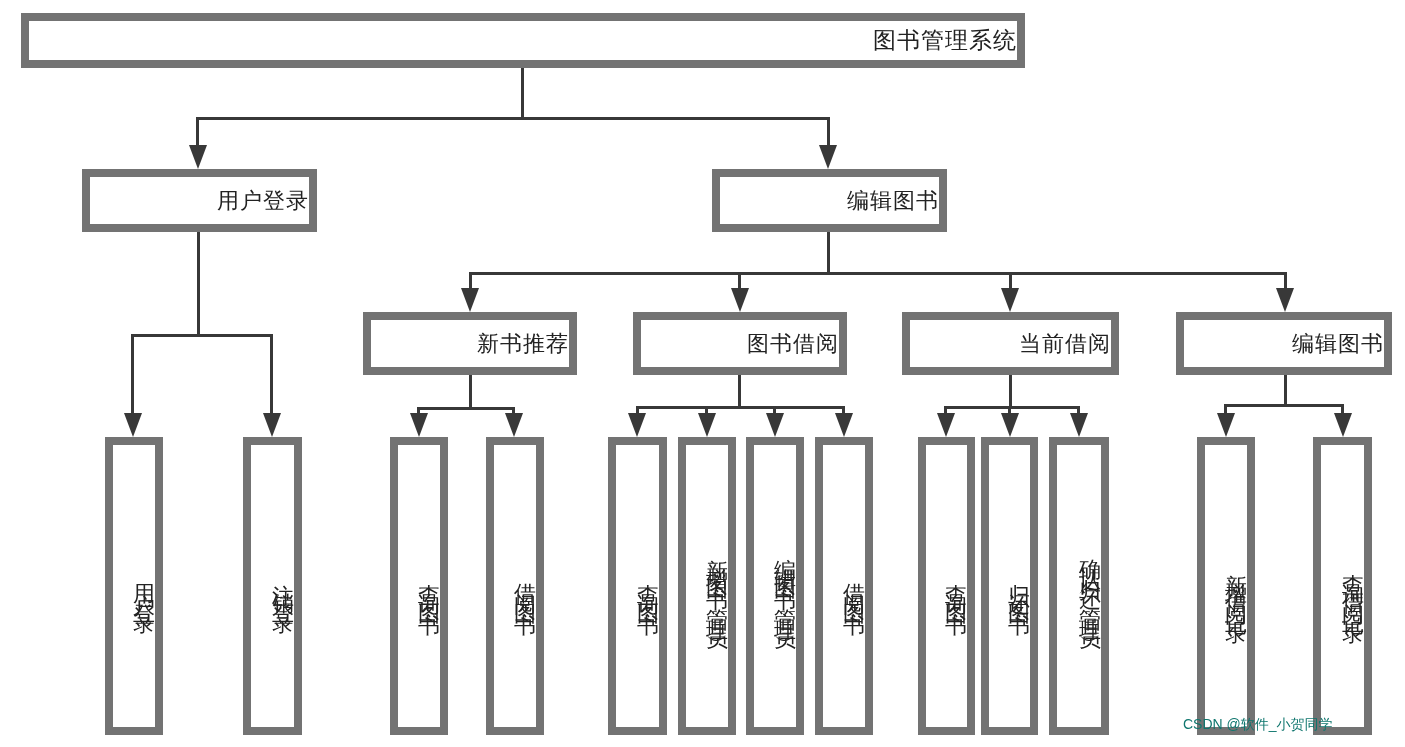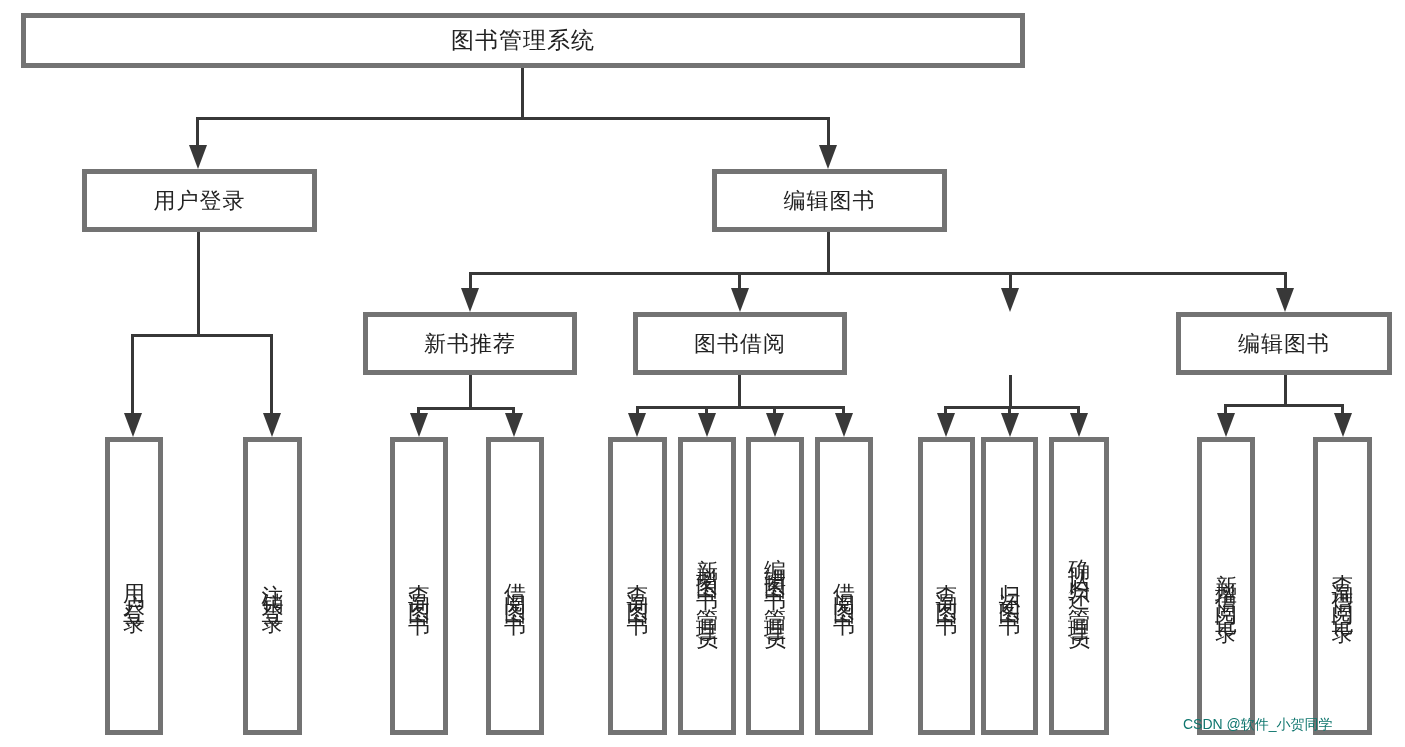--- a/index.html
+++ b/index.html
@@ -8,25 +8,25 @@
     width: 1405px;
     height: 747px;
     background: #ffffff;
     font-family: "Liberation Sans", "DejaVu Sans", sans-serif;
     overflow: hidden;
   }
   .node {
     position: absolute;
     box-sizing: border-box;
     background: #ffffff;
-    border: 5px solid #737373;
+    border: 8px solid #737373;
     color: #222222;
     display: flex;
     align-items: center;
-    justify-content: center;
+    justify-content: flex-end;
   }
   .node.h { font-size: 22px; letter-spacing: 1px; }
   .node.root { font-size: 23px; }
   .node.v span {
     writing-mode: vertical-rl;
     text-orientation: mixed;
     font-size: 22px;
     line-height: 1;
     letter-spacing: 10px;
     white-space: nowrap;
@@ -90,20 +90,23 @@
   <div class="vline" style="left:1009px; top:272px; height:18px;"></div>
   <div class="arrow" style="left:1001px; top:288px;"></div>
   <div class="vline" style="left:1284px; top:272px; height:18px;"></div>
   <div class="arrow" style="left:1276px; top:288px;"></div>
 
   <div class="node h" style="left:633px; top:312px; width:214px; height:63px;">
     <span>图书借阅</span>
   </div>
   <div class="node h" style="left:363px; top:312px; width:214px; height:63px;">
     <span>新书推荐</span>
+  </div>
+  <div class="node h" style="left:902px; top:312px; width:217px; height:63px;">
+    <span>当前借阅</span>
   </div>
   <div class="node h" style="left:1176px; top:312px; width:216px; height:63px;">
     <span>编辑图书</span>
   </div>
 
   <div class="vline" style="left:469px; top:375px; height:35px;"></div>
   <div class="hline" style="left:417px; top:407px; width:98px;"></div>
   <div class="vline" style="left:417px; top:407px; height:10px;"></div>
   <div class="arrow" style="left:410px; top:413px;"></div>
   <div class="vline" style="left:512px; top:407px; height:10px;"></div>

